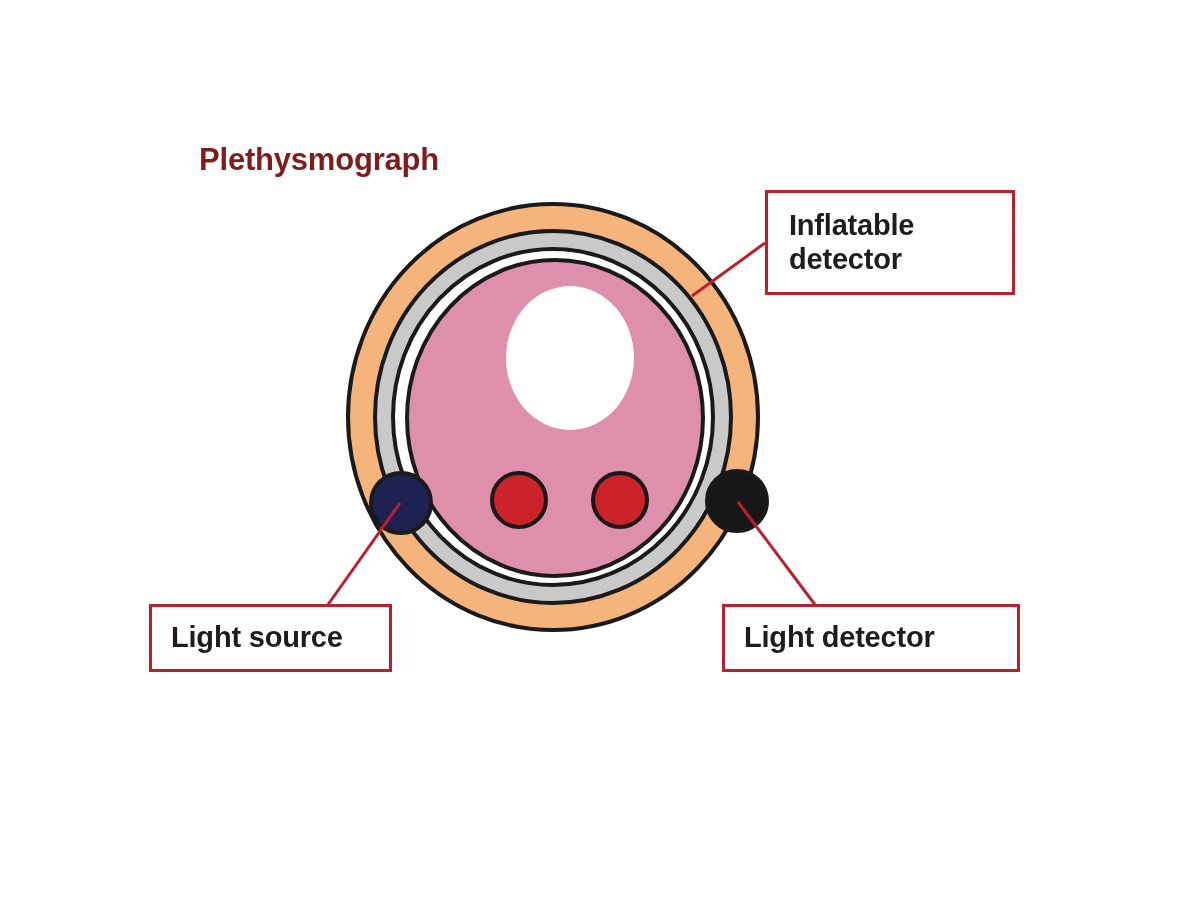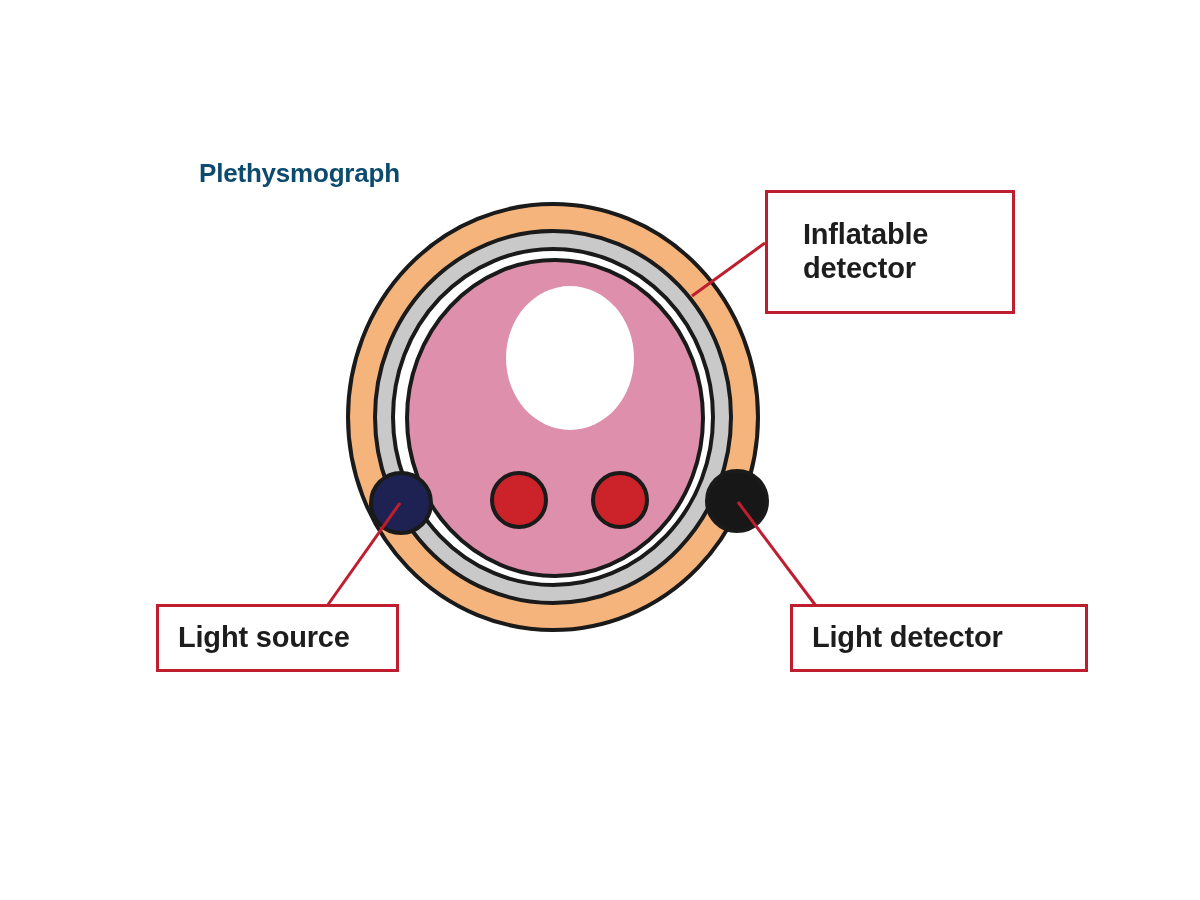--- a/index.html
+++ b/index.html
@@ -22,24 +22,24 @@
   #figure-svg {
     position: absolute;
     left: 0;
     top: 0;
     width: 1200px;
     height: 900px;
   }
   .diagram-title {
     position: absolute;
     left: 199px;
-    top: 158px;
-    font-size: 26px;
+    top: 142px;
+    font-size: 31px;
     font-weight: bold;
-    color: #0c4a6e;
+    color: #7f1d1d;
     letter-spacing: -0.2px;
     white-space: nowrap;
   }
   .callout-box {
     position: absolute;
     box-sizing: border-box;
     background: #ffffff;
     border: 3px solid #be1e2d;
     display: flex;
     align-items: center;
@@ -48,32 +48,32 @@
     font-size: 29px;
     font-weight: bold;
     color: #1d1d1d;
     line-height: 1.17;
     letter-spacing: -0.2px;
   }
   #callout-bladder {
     left: 765px;
     top: 190px;
     width: 250px;
-    height: 124px;
-    padding-left: 35px;
+    height: 105px;
+    padding-left: 21px;
   }
   #callout-light-source {
-    left: 156px;
+    left: 149px;
     top: 604px;
     width: 243px;
     height: 68px;
     padding-left: 19px;
   }
   #callout-light-detector {
-    left: 790px;
+    left: 722px;
     top: 604px;
     width: 298px;
     height: 68px;
     padding-left: 19px;
   }
 </style>
 </head>
 <body>
 
 <div id="canvas">

